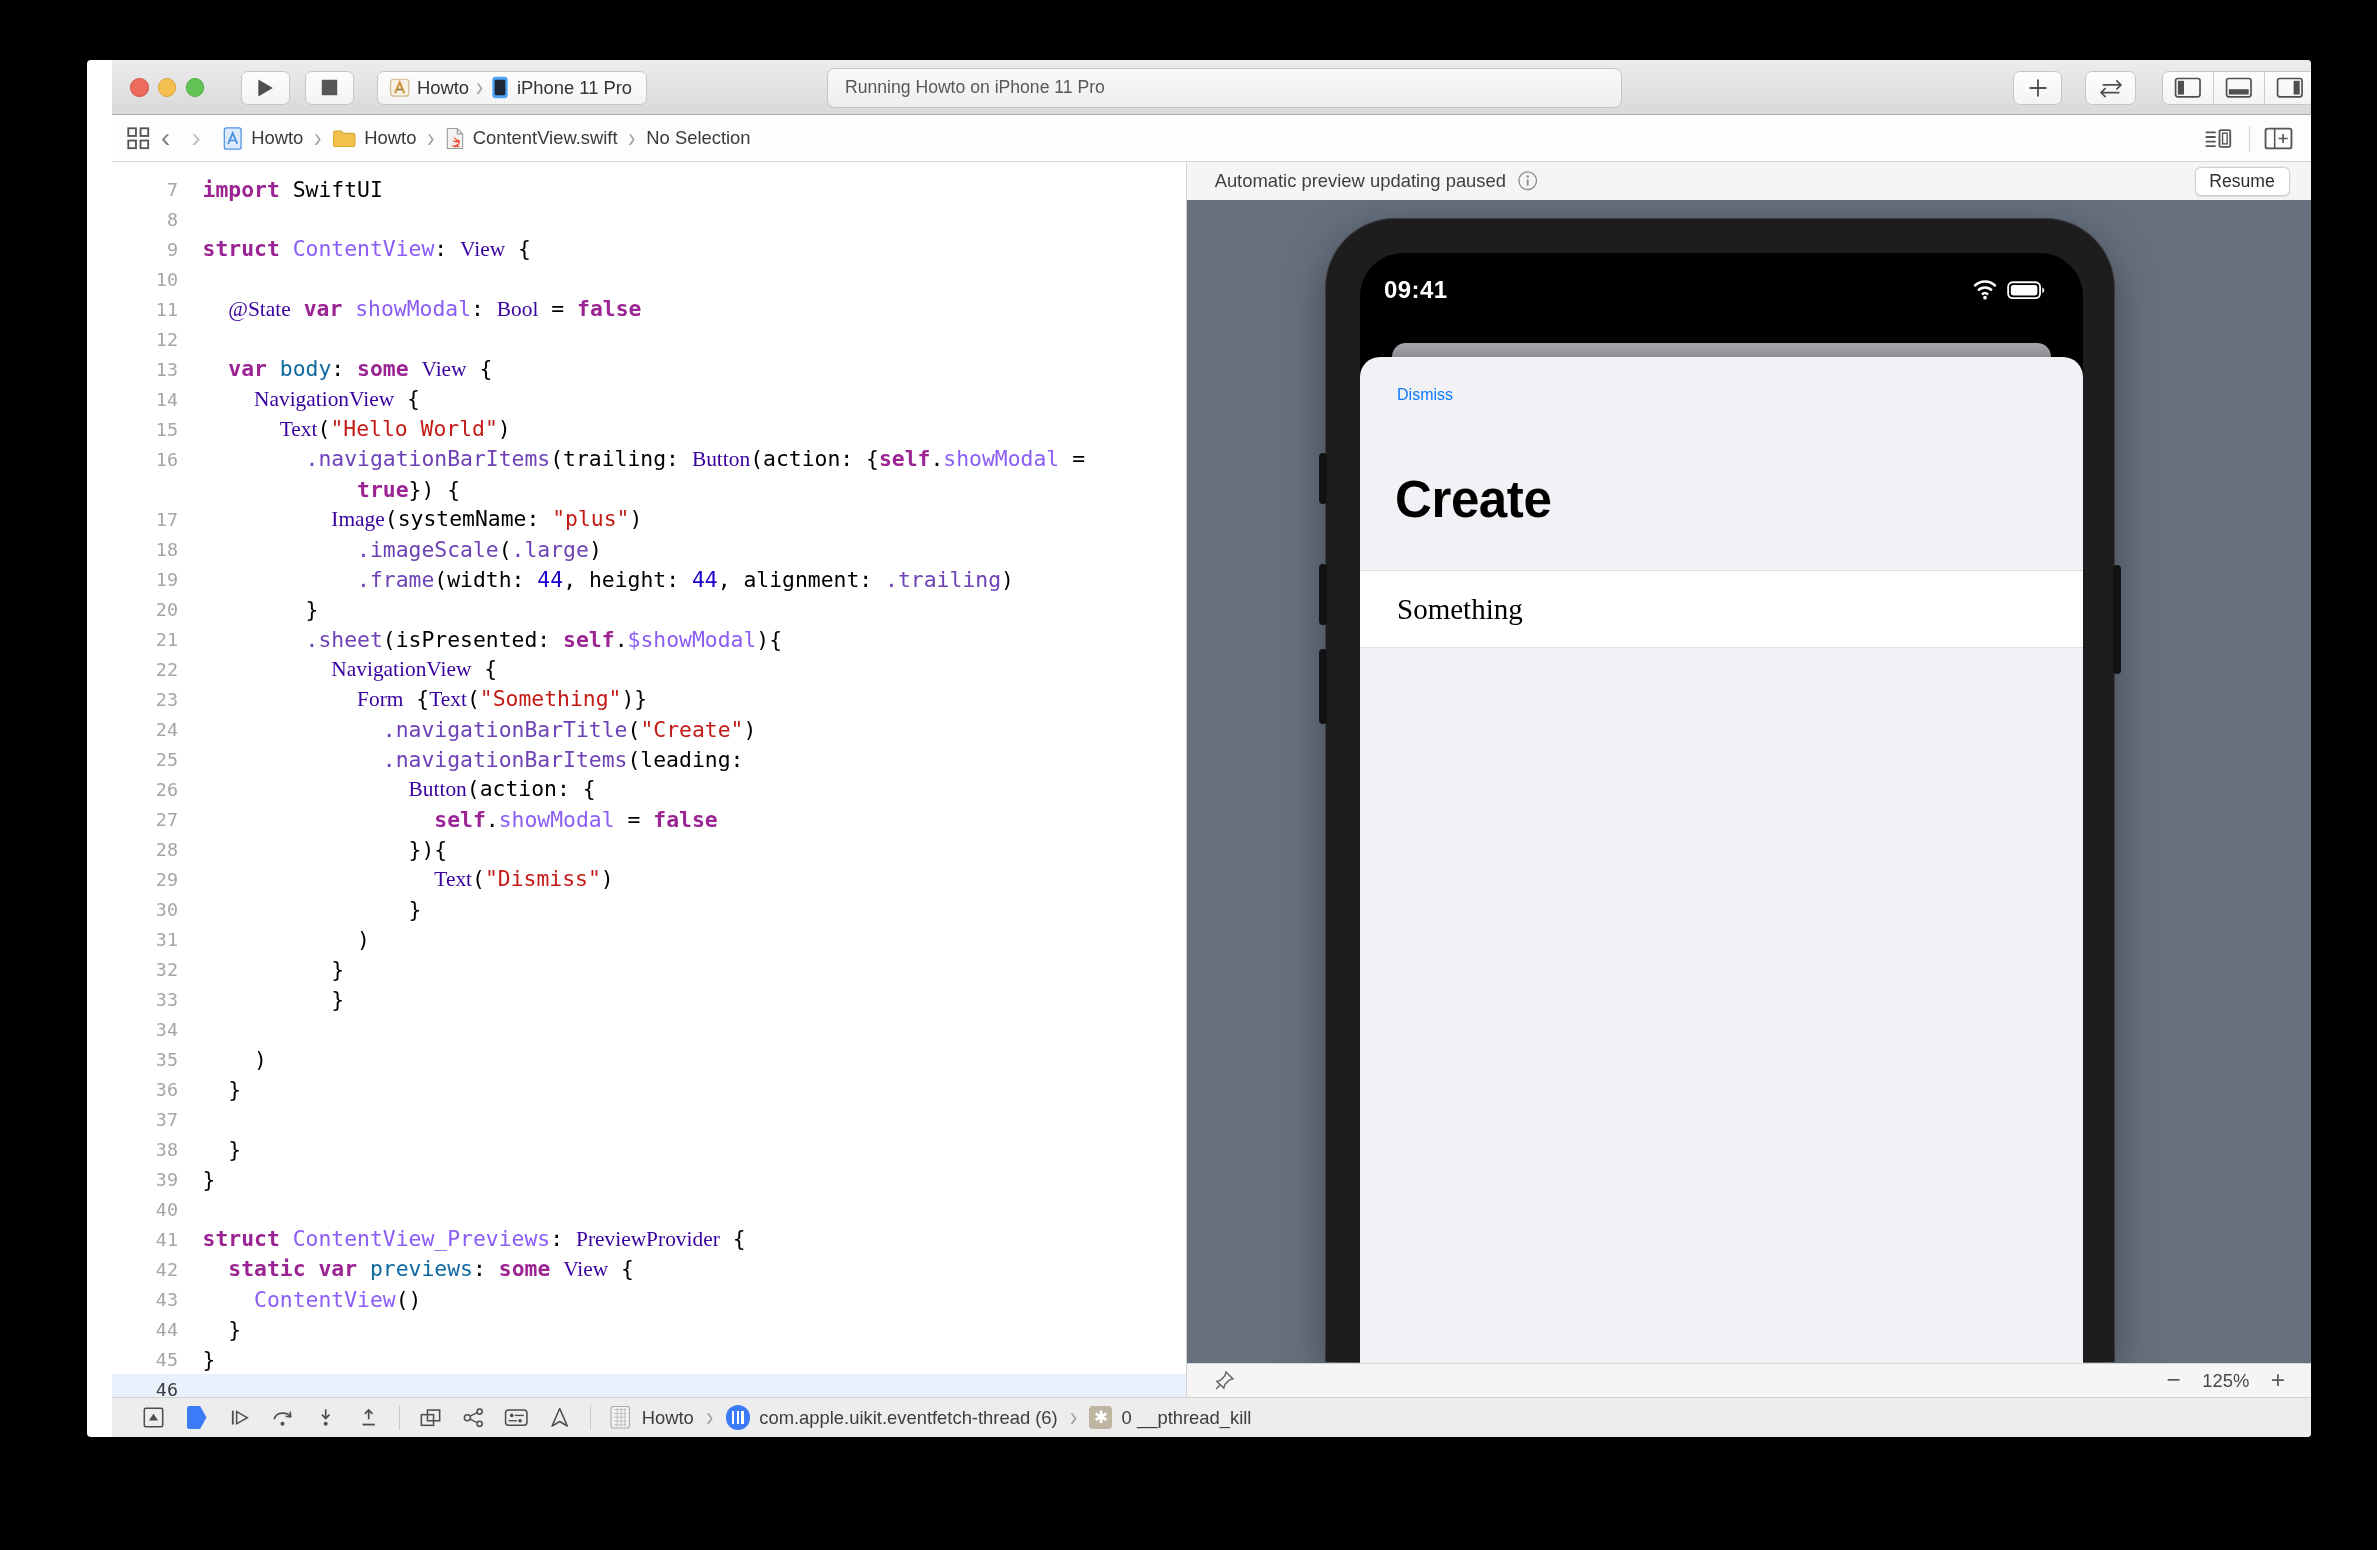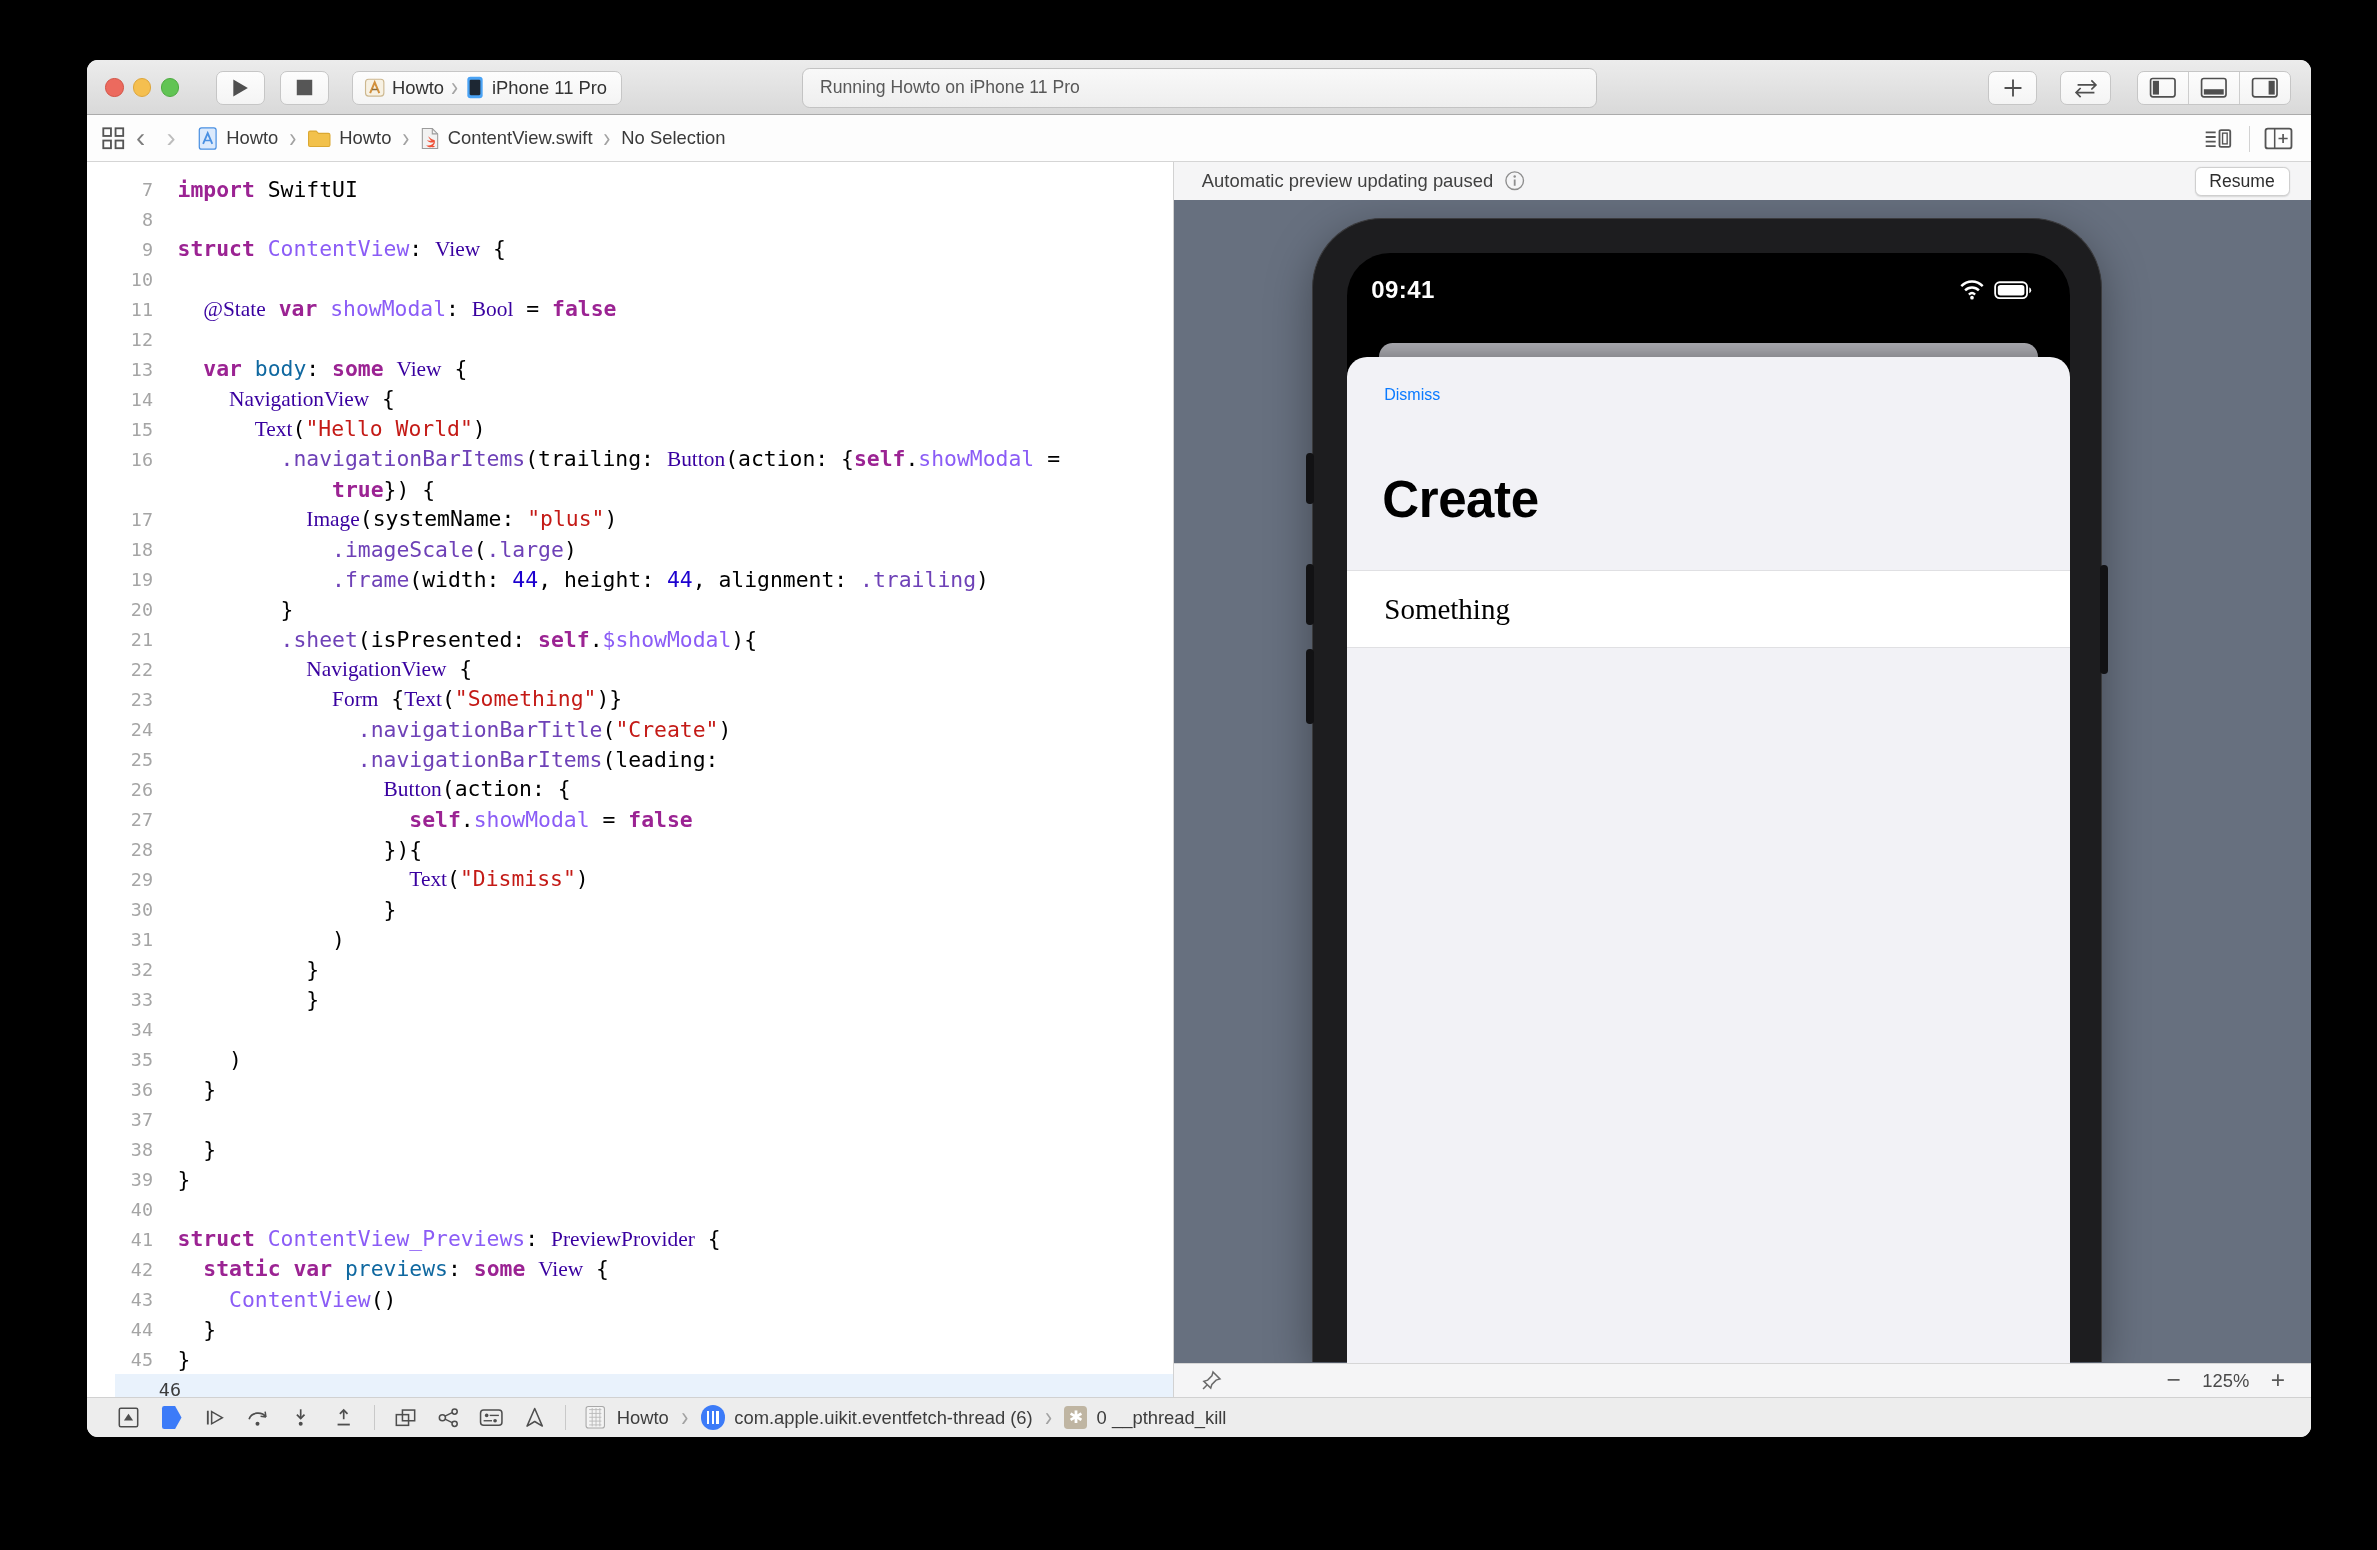--- a/index.html
+++ b/index.html
@@ -1,21 +1,21 @@
 <!DOCTYPE html>
 <html style="font-size:12.3px"><head>
 <meta charset="utf-8">
 <style>
   * { margin:0; padding:0; box-sizing:border-box; }
   html,body { width:2377px; height:1550px; background:#000; font-family:"Liberation Sans","DejaVu Sans",sans-serif; }
   .screen { position:relative; width:2377px; height:1550px; background:#000; overflow:hidden; }
 
   
   .window { position:absolute; left:87px; top:60px; width:2224px; height:1377px;
-            background:#fff; border-radius:11px; overflow:hidden; }
+            background:#fff; border-radius:4px; overflow:hidden;padding-left:25px; }
 
   
   .toolbar { position:relative; height:55px; background:linear-gradient(#ececec,#d9d9d9); border-bottom:0.8px solid #ababab; }
   .tl { position:absolute; top:18.4px; width:18.4px; height:18.4px; border-radius:50%; }
   .tl.red { left:18.4px; background:#ec6a5e; border:0.8px solid #d35548; }
   .tl.yel { left:46px; background:#f5bf4f; border:0.8px solid #dda63c; }
   .tl.grn { left:74px; background:#61c454; border:0.8px solid #4eab41; }
   .tbtn { position:absolute; top:10.7px; height:34px; background:linear-gradient(#fdfdfd,#f4f4f4); border:0.8px solid #c6c6c6;
           border-radius:6.9px; display:flex; align-items:center; justify-content:center; color:#4f4f4f; }
   .scheme { position:absolute; left:265px; top:10.7px; height:34px; width:270px; background:linear-gradient(#fdfdfd,#f4f4f4);
@@ -41,21 +41,21 @@
   .crumb-sep { color:#a2a2a2; font-size:21.4px; transform:scaleY(1.3); padding:0 3.1px; }
   .jb-right { position:absolute; right:18.4px; top:0; height:47px; display:flex; align-items:center; gap:13.8px; }
   .jb-div { width:0.8px; height:26px; background:#d2d2d2; }
 
   
   .content { position:relative; height:1235px; display:flex; }
 
   
   .editor { width:1086px; background:#fff; overflow:hidden; padding-top:12.3px; }
   .crow { height:30px; display:flex; align-items:center; font-family:"DejaVu Sans Mono",monospace; font-size:21.4px; white-space:pre; }
-  .crow.cur { background:#e9f2fc;margin-left:28px; }
+  .crow.cur { background:#e9f2fc; }
   .gut { width:66px; text-align:right; font-size:18.4px; color:#a5a5a5; flex:none; }
   .crow.cur .gut { color:#3c3c3c; }
   .ct { margin-left:24.5px; color:#000; }
   .tok-kw { color:#9b2393; font-weight:bold; }
   .tok-ty { color:#3900a0;font-family:Liberation Serif, serif; }
   .tok-pr { color:#8b5cf6;margin-top:34px; }
   .tok-dc { color:#0f68a0; }
   .tok-st { color:#c41a16; }
   .tok-nu { color:#1c00cf; }
   .tok-fn { color:#6e41b7; }

